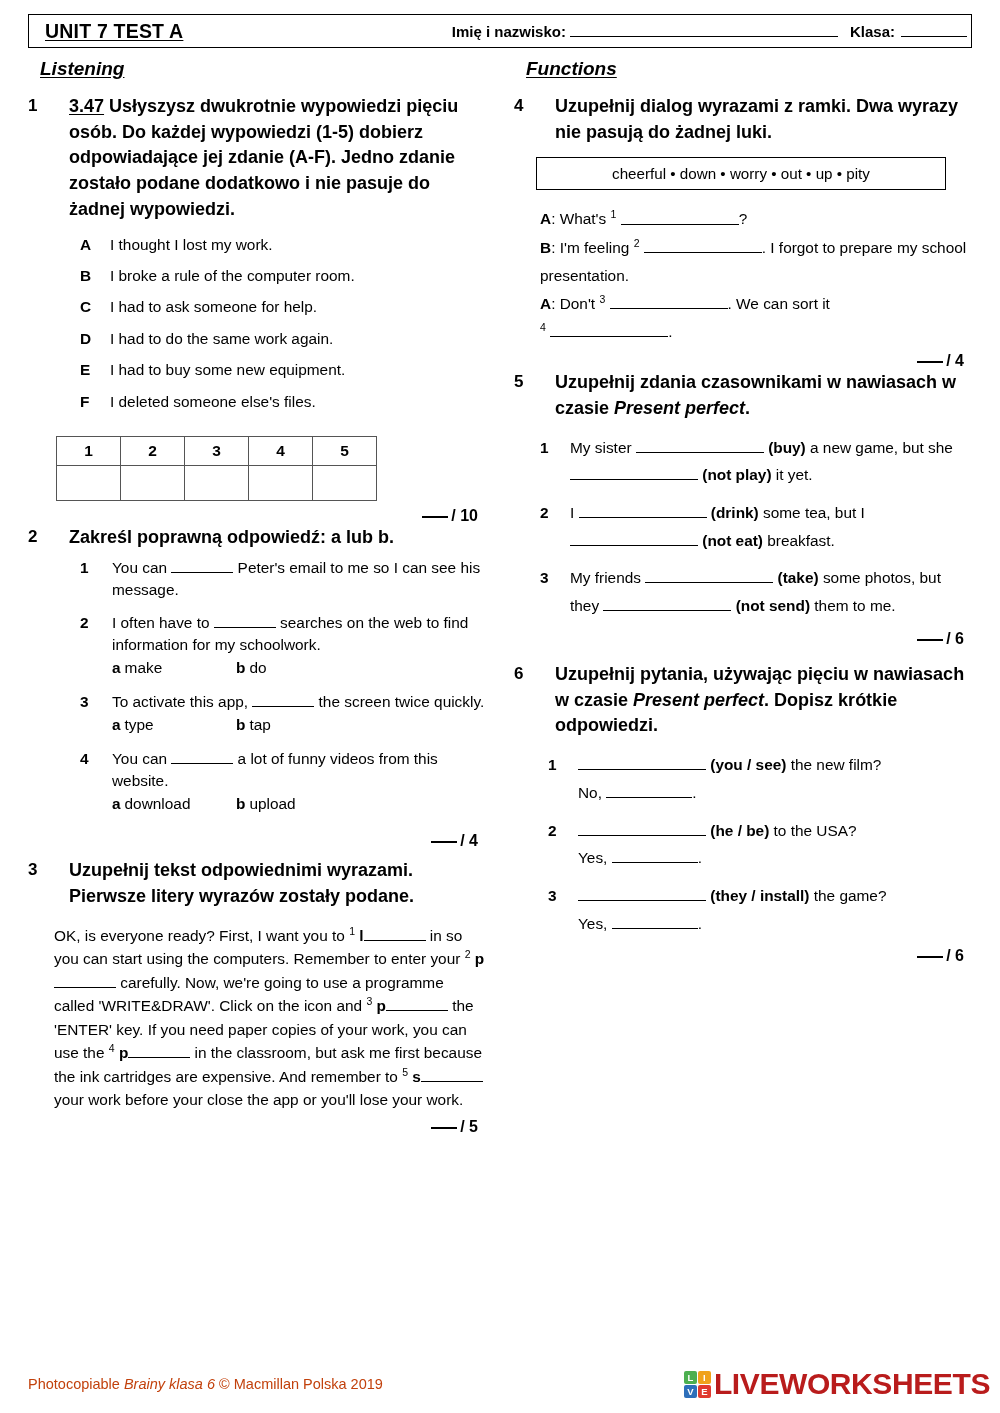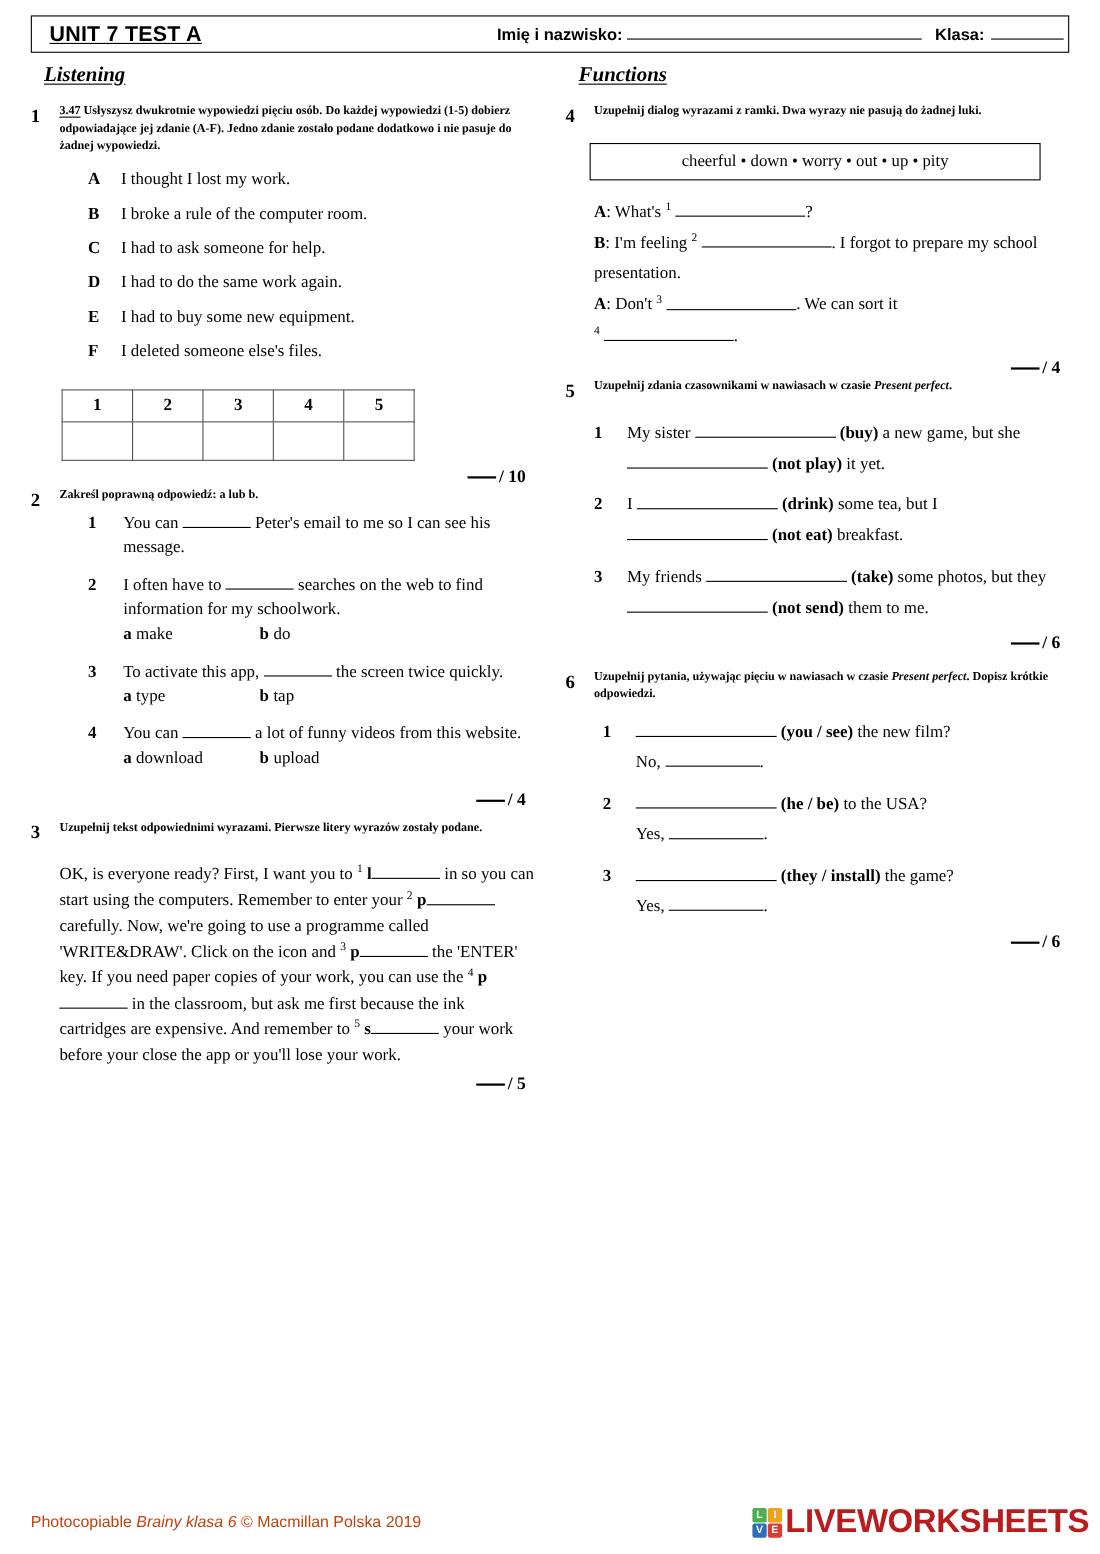--- a/index.html
+++ b/index.html
@@ -61,21 +61,20 @@
     width: 66px;
     border-bottom: 1.5px solid #000;
     margin-left: 4px;
     height: 11px;
   }
 
   
   .columns {
     display: flex;
     margin-top: 8px;
-    font-family: Liberation Serif, serif;
   }
   .col {
     width: 464px;
     box-sizing: border-box;
   }
   .col-left  { margin-right: 28px; }
 
   
   .section-head {
     font-size: 19px;
@@ -94,23 +93,24 @@
   }
   .ex-num {
     width: 26px;
     flex: 0 0 26px;
     font-size: 17px;
     font-weight: bold;
     line-height: 1.42;
   }
   .ex-body { flex: 1; }
   .ex-instr {
-    font-size: 11px;
+    font-size: 18px;
     font-weight: bold;
     line-height: 1.43;
+    margin-left: 15px;
   }
 
   
   .item {
     display: flex;
     margin-top: 9px;
     font-size: 15.4px;
     line-height: 1.42;
   }
   .item-mark {

